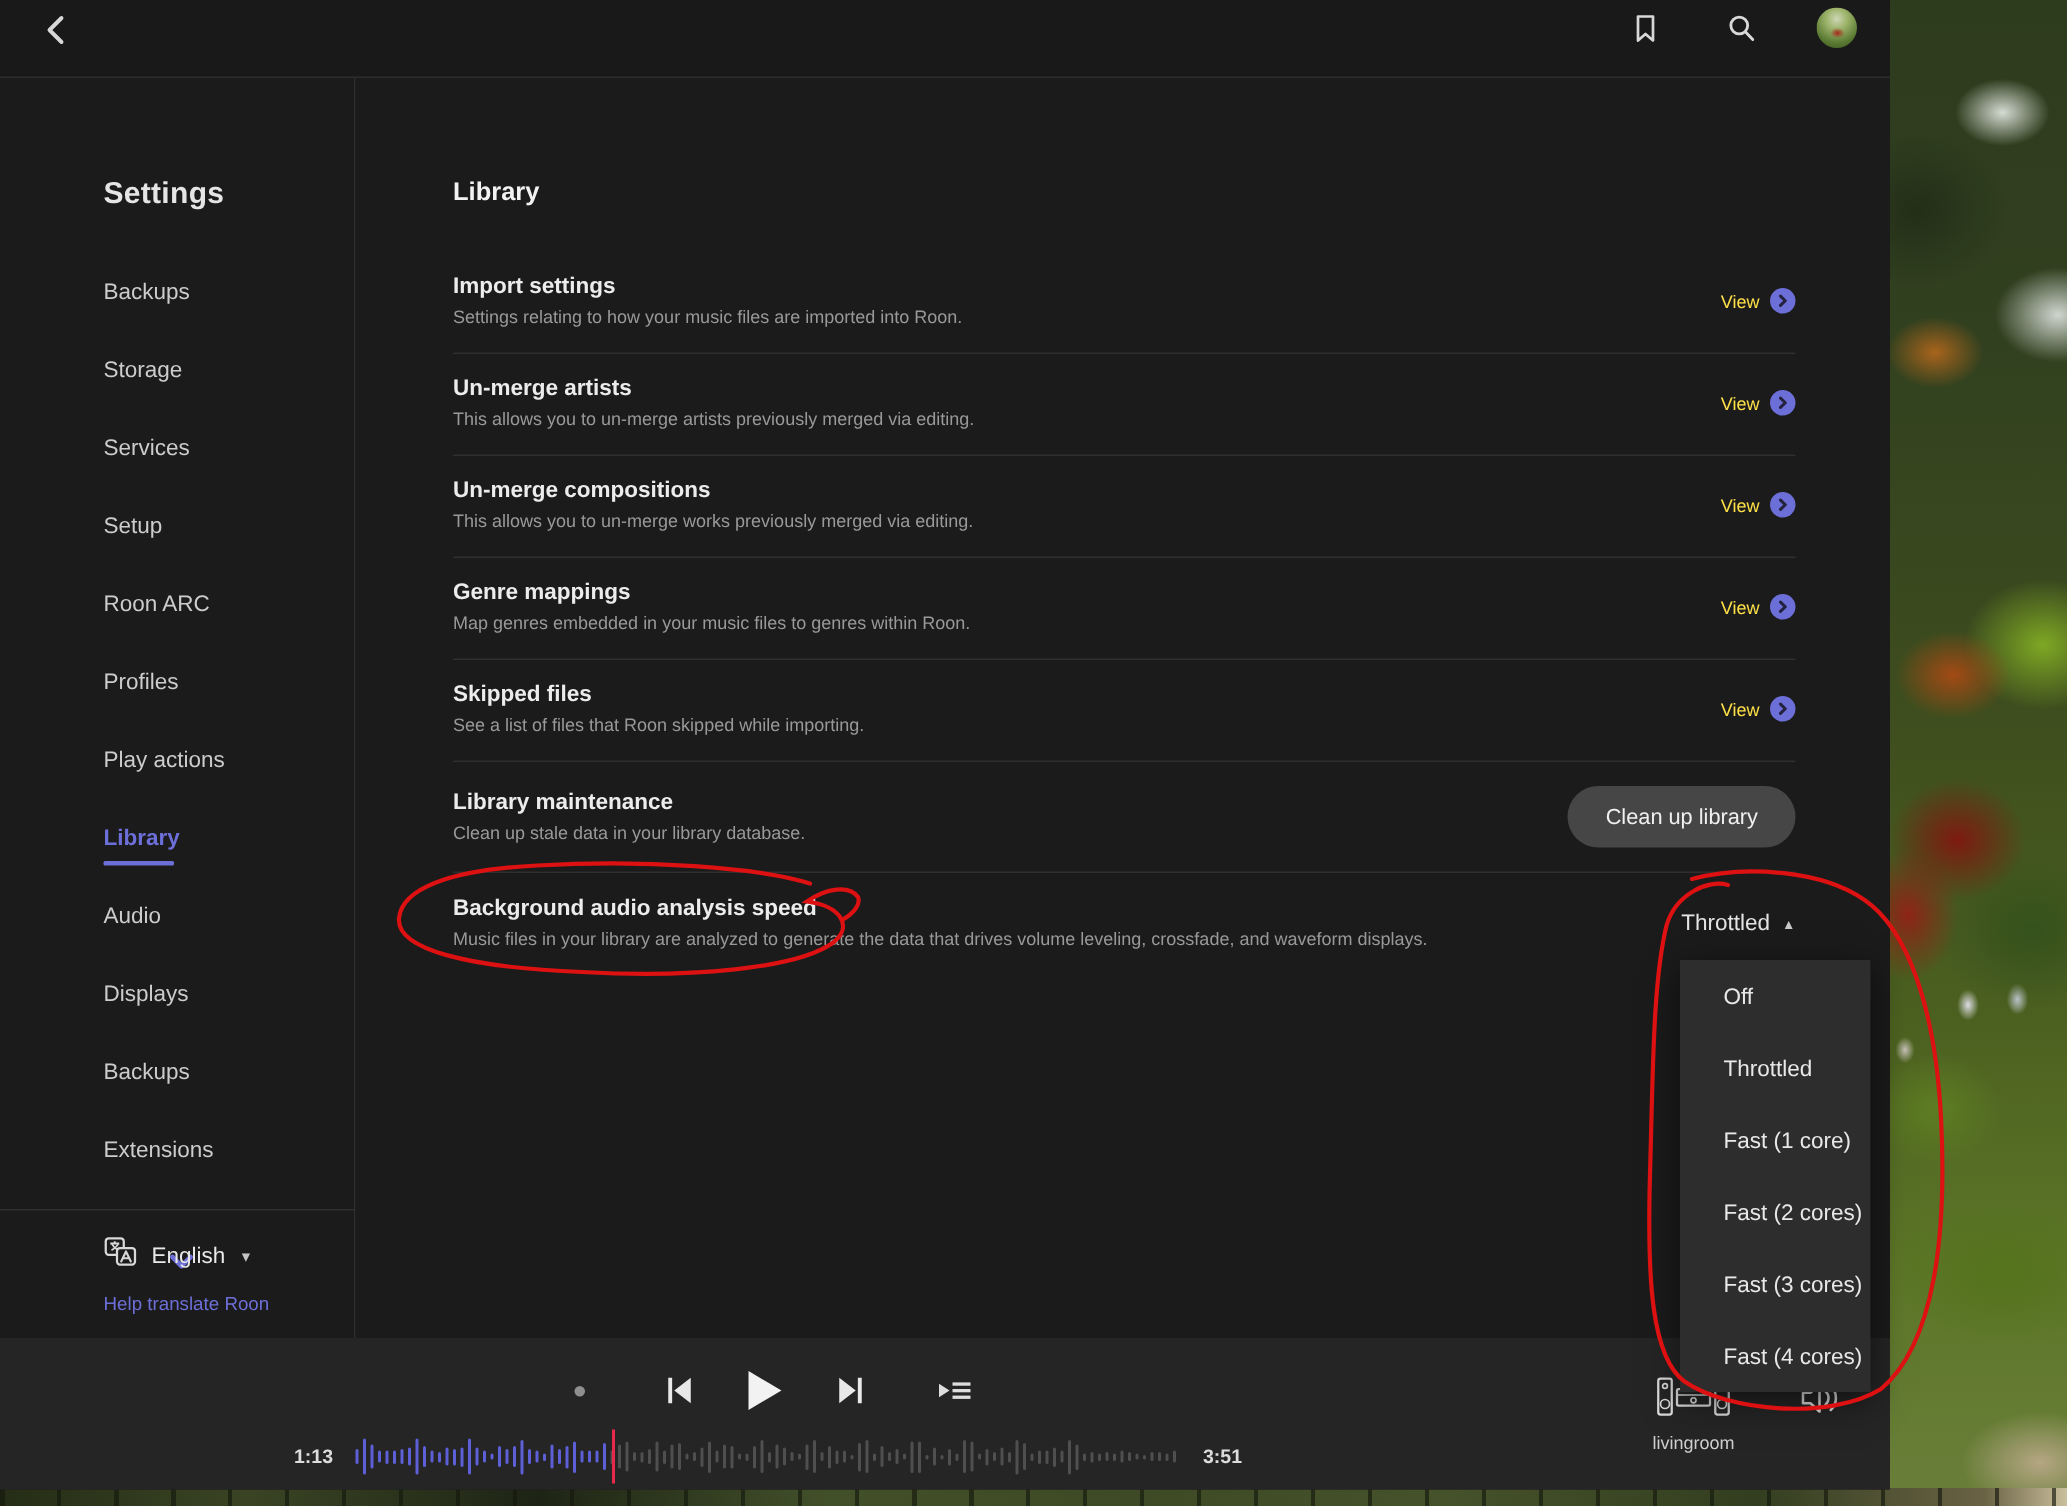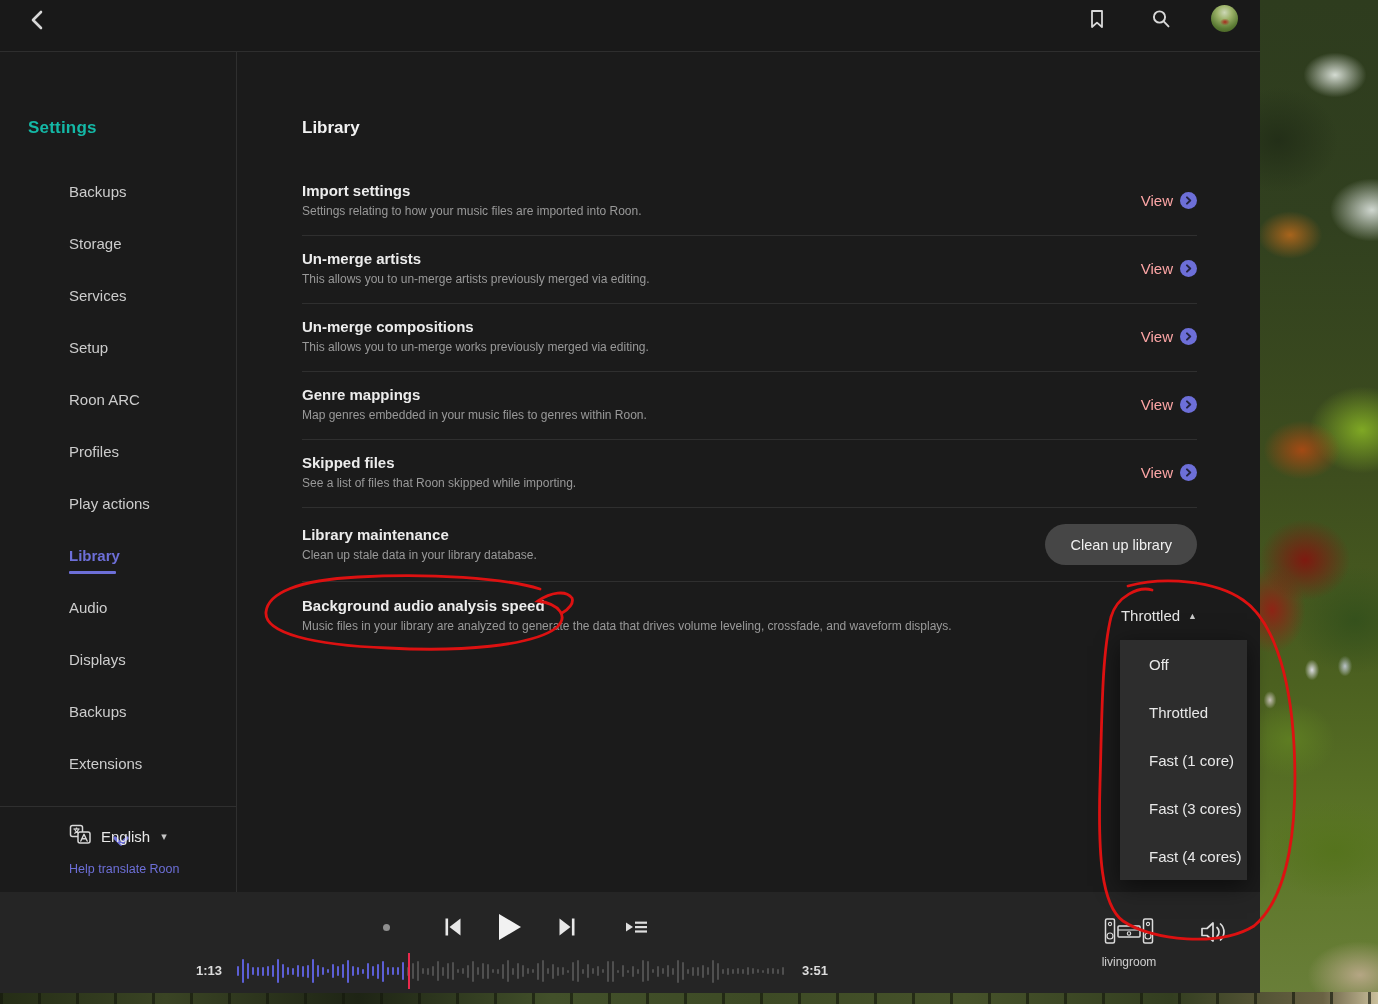--- a/index.html
+++ b/index.html
@@ -44,21 +44,21 @@
   .search-btn { left:1149px; top:7px; }
   .avatar { position:absolute; left:1211px; top:5px; width:27px; height:27px; border-radius:50%;
     background:
       radial-gradient(7px 5px at 14px 17px, #a8271c 0%, rgba(168,39,28,0) 70%),
       radial-gradient(circle at 50% 28%, #ccd7b6 0%, #9db36a 30%, #5a7a33 68%, #3c521d 100%); }
 
   .body-row { flex:1 1 auto; display:flex; min-height:0; }
 
   
   .sidebar { position:relative; width:237px; flex:0 0 237px; border-right:1px solid #2f2f2f; background:#1b1b1b; }
-  .settings-title { margin:66px 0 0 28px; font-size:17px; font-weight:bold; color:#14b8a6; letter-spacing:.2px; }
+  .settings-title { margin:66px 0 0 69px; font-size:20px; font-weight:bold; color:#e5e5e5; letter-spacing:.2px; }
   .nav { list-style:none; margin-top:27px; }
   .nav li { position:relative; height:52px; display:flex; align-items:center; padding-left:69px;
             font-size:15px; color:#cccccc; cursor:pointer; }
   .nav li.active { color:#6d6fd8; font-weight:bold; }
   .nav li.active .active-underline { position:absolute; left:69px; bottom:7px; width:47px; height:3px;
             background:#6d6fd8; border-radius:1px; }
   .sidebar-chevron { position:absolute; left:112px; top:783px; cursor:pointer; line-height:0; }
   .sidebar-divider { position:absolute; left:0; top:754px; width:100%; height:1px; background:#2f2f2f; }
   .lang-row { position:absolute; left:69px; top:772px; display:flex; align-items:center; gap:9px; cursor:pointer; }
   .lang-label { font-size:15px; color:#e8e8e8; }
@@ -70,21 +70,21 @@
   .main { position:relative; flex:1 1 auto; background:#1b1b1b; }
   .main-title { margin:66px 0 0 65px; font-size:17px; font-weight:bold; color:#f2f2f2; }
   .rows { margin:30px 0 0 65px; width:895px; }
   .srow { display:flex; justify-content:space-between; align-items:center;
           padding:14px 0 16px; border-bottom:1px solid #2f2f2f; }
   .srow:last-child { border-bottom:none; }
   .srow-text { max-width:700px; }
   .srow-title { font-size:15px; font-weight:bold; color:#ececec; line-height:18px; }
   .srow-sub { font-size:12px; color:#999999; line-height:15px; margin-top:4px; }
   .view-link { display:flex; align-items:center; gap:7px; background:none; border:none;
-               color:#fca5a5; font-size:15px; cursor:pointer; font-family:inherit; }
+               color:#fde047; font-size:12px; cursor:pointer; font-family:inherit; }
   .view-circle { width:17px; height:17px; border-radius:50%; background:#6d6fd8;
                  display:flex; align-items:center; justify-content:center; }
   .pill-btn { height:41px; padding:0 25px; border:none; border-radius:21px; background:#464646;
               color:#f0f0f0; font-size:14.5px; cursor:pointer; font-family:inherit; }
   .dd-trigger { display:flex; align-items:center; gap:8px; background:none; border:none;
                 color:#e4e4e4; font-size:15px; cursor:pointer; font-family:inherit; }
   .dd-caret { font-size:9px; color:#c9c9c9; }
 
   
   .dropdown { position:absolute; left:1120px; top:640px; width:127px; background:#2d2d2d;
@@ -293,20 +293,21 @@
       </div>
     </section>
   </div>
 
   <footer class="playerbar"></footer>
 
   <div class="dropdown">
     <div class="dd-option">Off</div>
     <div class="dd-option">Throttled</div>
     <div class="dd-option">Fast (1 core)</div>
+    <div class="dd-option">Fast (2 cores)</div>
     <div class="dd-option">Fast (3 cores)</div>
     <div class="dd-option">Fast (4 cores)</div>
   </div>
 </div>
 
 <div class="transport-dot pos-page"></div>
 
 <button class="icon-btn pos-page" style="left:442px; top:916px;">
   <span>
     <svg width="22" height="22" viewBox="0 0 22 22">

